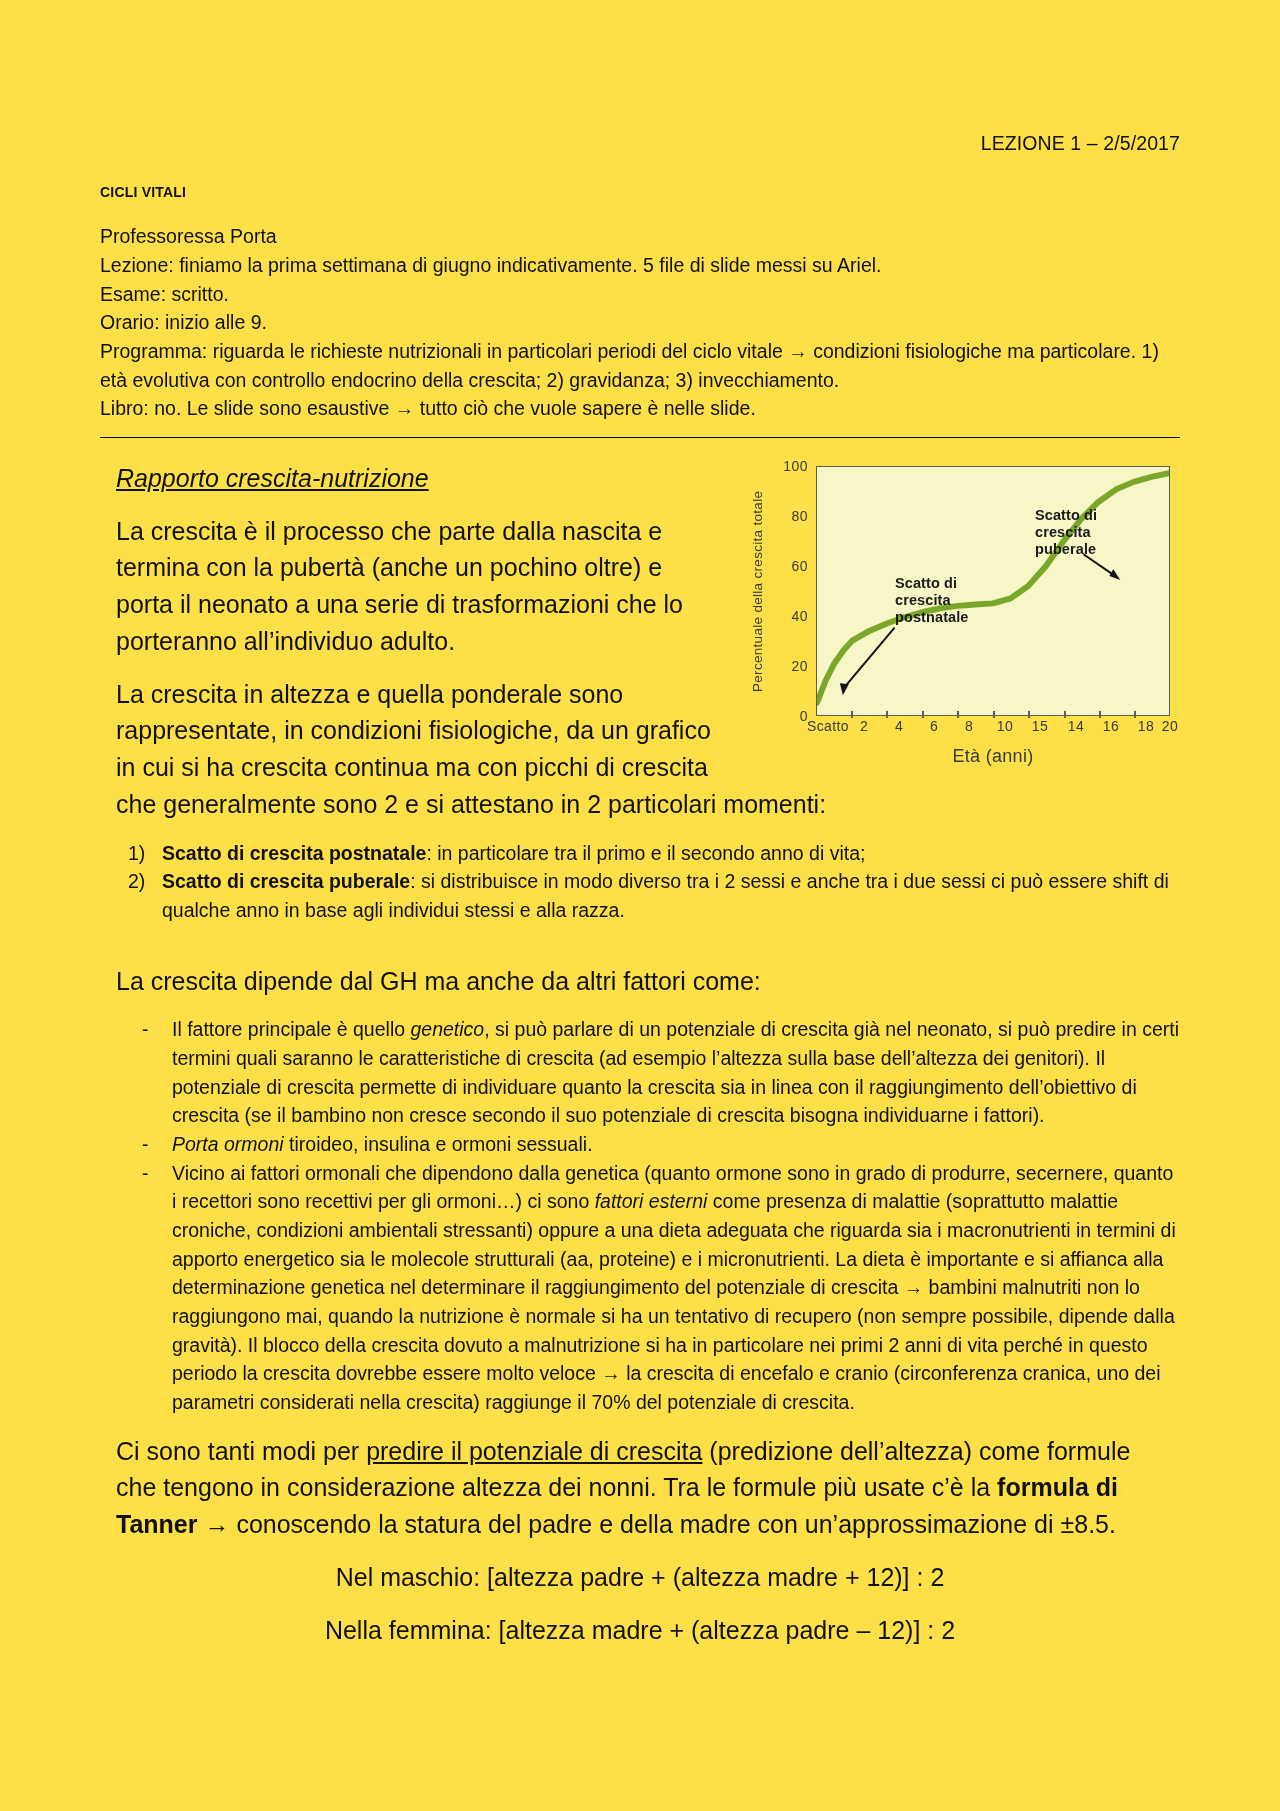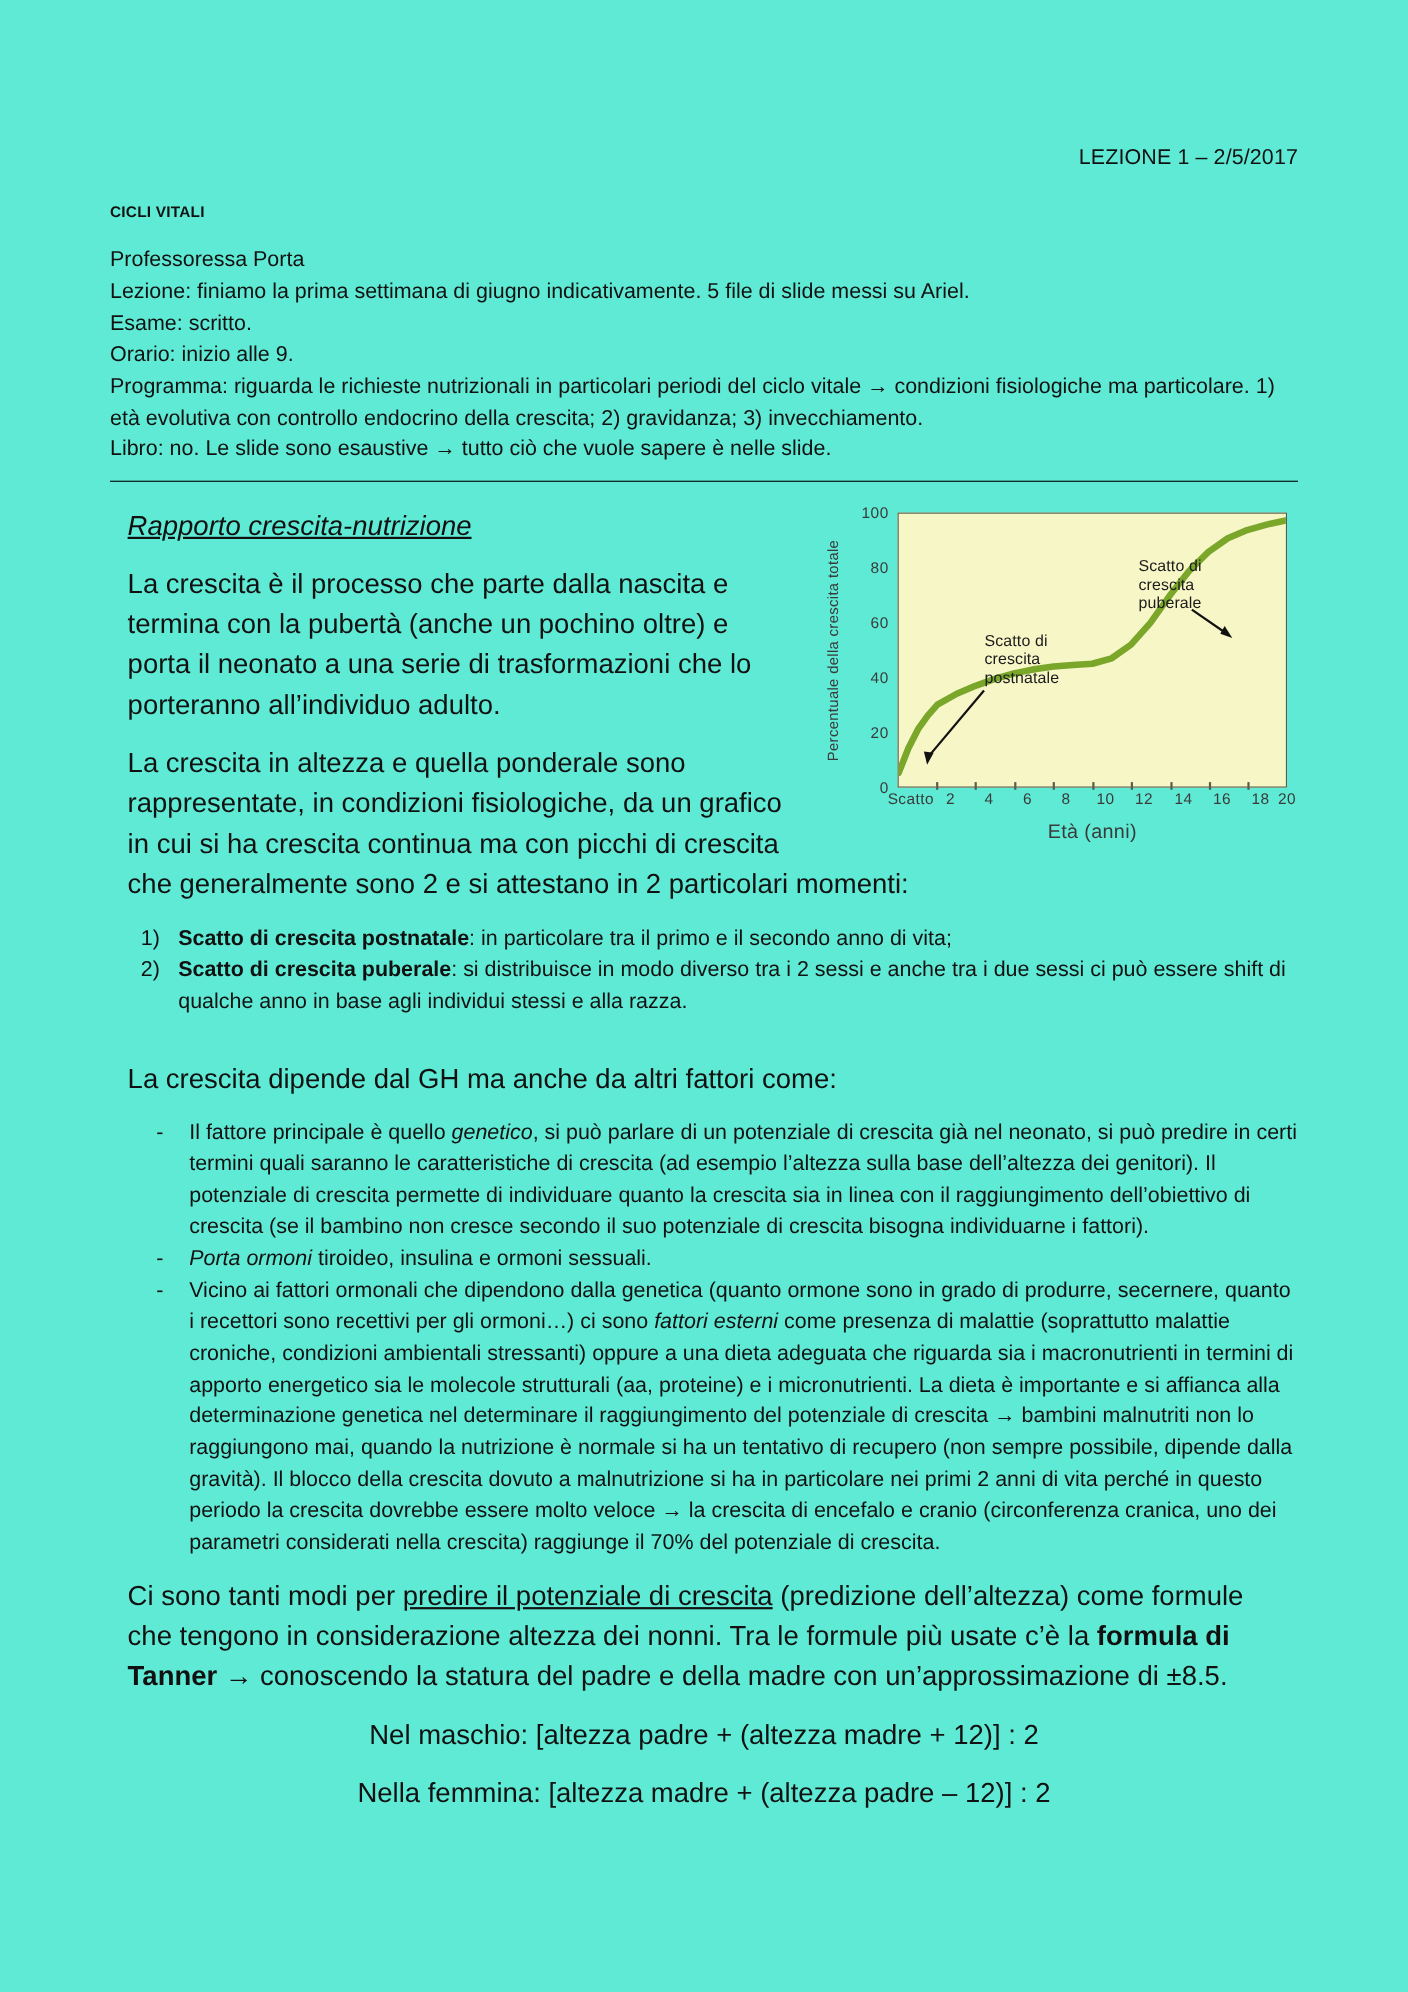--- a/index.html
+++ b/index.html
@@ -9,21 +9,21 @@
     background: #ffffff;
   }
   body {
     font-family: "Liberation Sans", sans-serif;
     color: #111111;
   }
   .page {
     position: relative;
     width: 1280px;
     height: 1811px;
-    background: #5eead4;
+    background: #fde047;
     box-sizing: border-box;
     padding: 130px 100px 60px 100px;
     overflow: hidden;
   }
   .doc-header {
     text-align: right;
     font-size: 19.5px;
     line-height: 1.35;
     margin: 0 0 28px 0;
     letter-spacing: 0.1px;
@@ -141,21 +141,21 @@
     top: 280px;
     width: 354px;
     text-align: center;
     font-size: 18px;
     color: #3a3a3a;
     letter-spacing: 0.3px;
   }
   .annot {
     position: absolute;
     font-size: 14.5px;
-    font-weight: normal;
+    font-weight: bold;
     color: #1b1b1b;
     line-height: 1.18;
     letter-spacing: 0.1px;
     white-space: pre-line;
   }
   .annot-post { left: 78px; top: 108px; }
   .annot-pub  { left: 218px; top: 40px; }
 
   
   ol.num-list, ul.dash-list {
@@ -254,21 +254,21 @@
 puberale</div>
       </div>
 
       <div class="xtick-row">
         <div class="xtick" style="left:12px">Scatto</div>
         <div class="xtick" style="left:48px">2</div>
         <div class="xtick" style="left:83px">4</div>
         <div class="xtick" style="left:118px">6</div>
         <div class="xtick" style="left:153px">8</div>
         <div class="xtick" style="left:189px">10</div>
-        <div class="xtick" style="left:224px">12</div>
+        <div class="xtick" style="left:224px">15</div>
         <div class="xtick" style="left:260px">14</div>
         <div class="xtick" style="left:295px">16</div>
         <div class="xtick" style="left:330px">18</div>
         <div class="xtick" style="left:354px">20</div>
 
         <div class="xtickmark" style="left:35px"></div>
         <div class="xtickmark" style="left:70px"></div>
         <div class="xtickmark" style="left:106px"></div>
         <div class="xtickmark" style="left:141px"></div>
         <div class="xtickmark" style="left:177px"></div>

